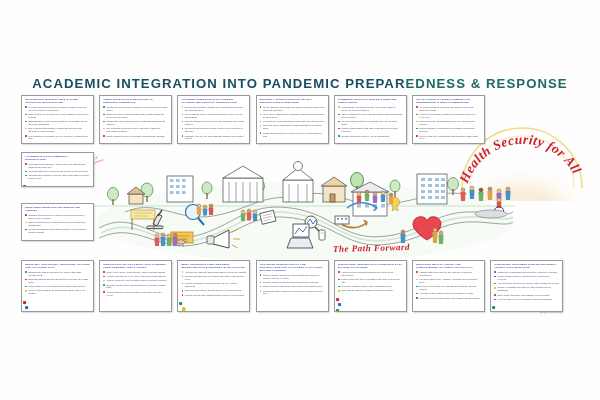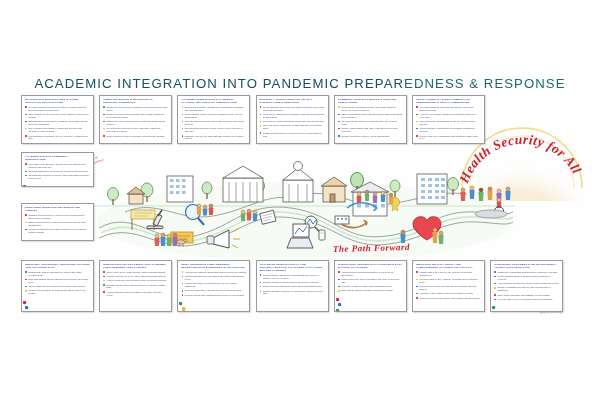--- a/index.html
+++ b/index.html
@@ -13,21 +13,21 @@
     position:absolute;left:0;top:0;width:600px;height:400px;
     background:#fefefe;
   }
 
   
   .title{
     position:absolute;left:0;top:76px;width:600px;
     text-align:center;
     font-size:13.2px;
     letter-spacing:1.05px;
-    font-weight:normal;
+    font-weight:bold;
     color:#1d6b63;
     font-family:"Liberation Sans",sans-serif;
     white-space:nowrap;
   }
   .title .dk{color:#184f63;}
 
   
   .card{
     position:absolute;
     background:#ffffff;

